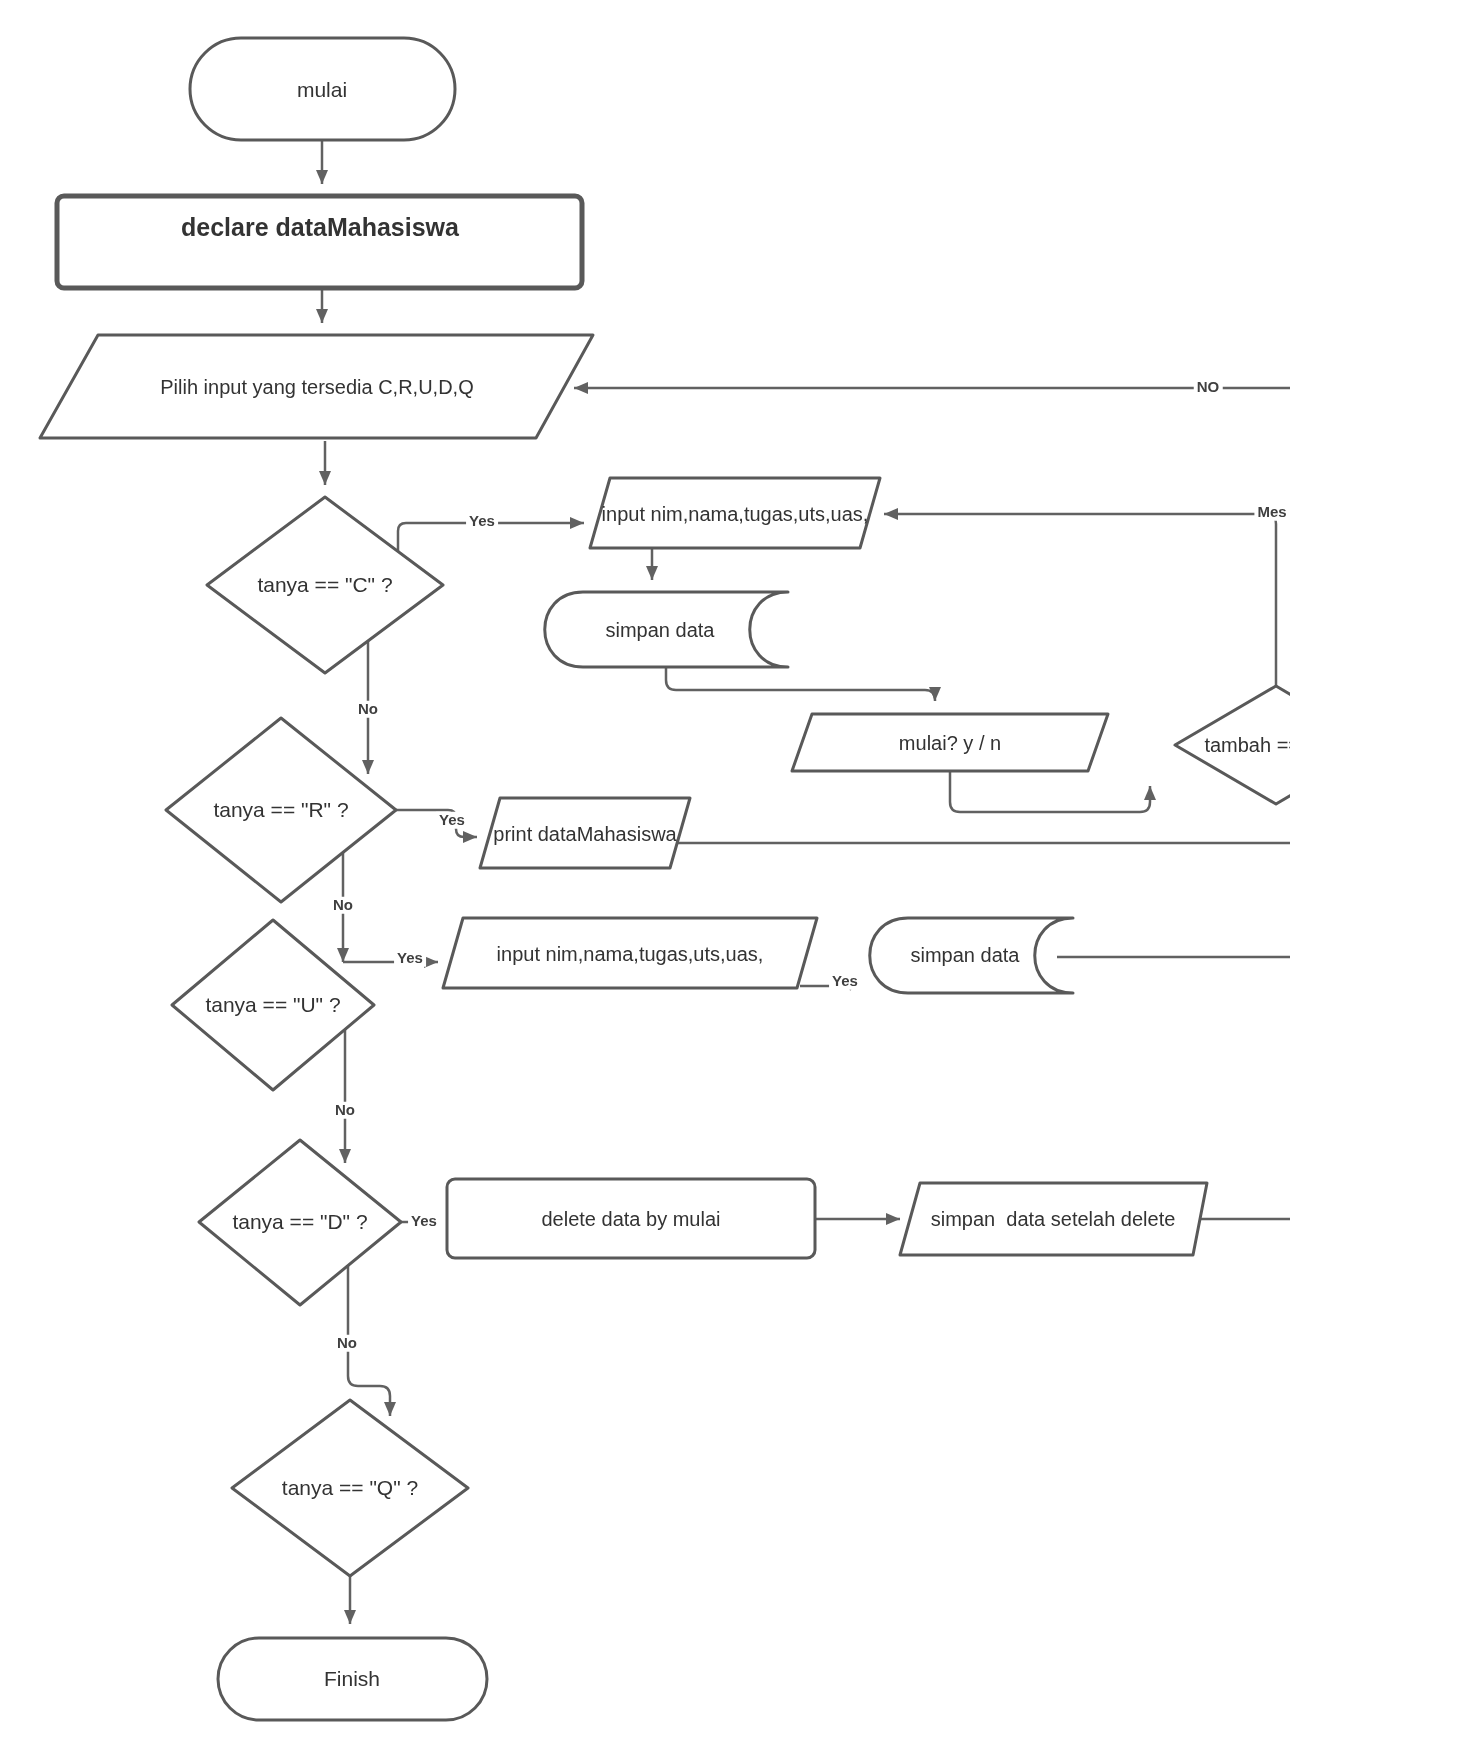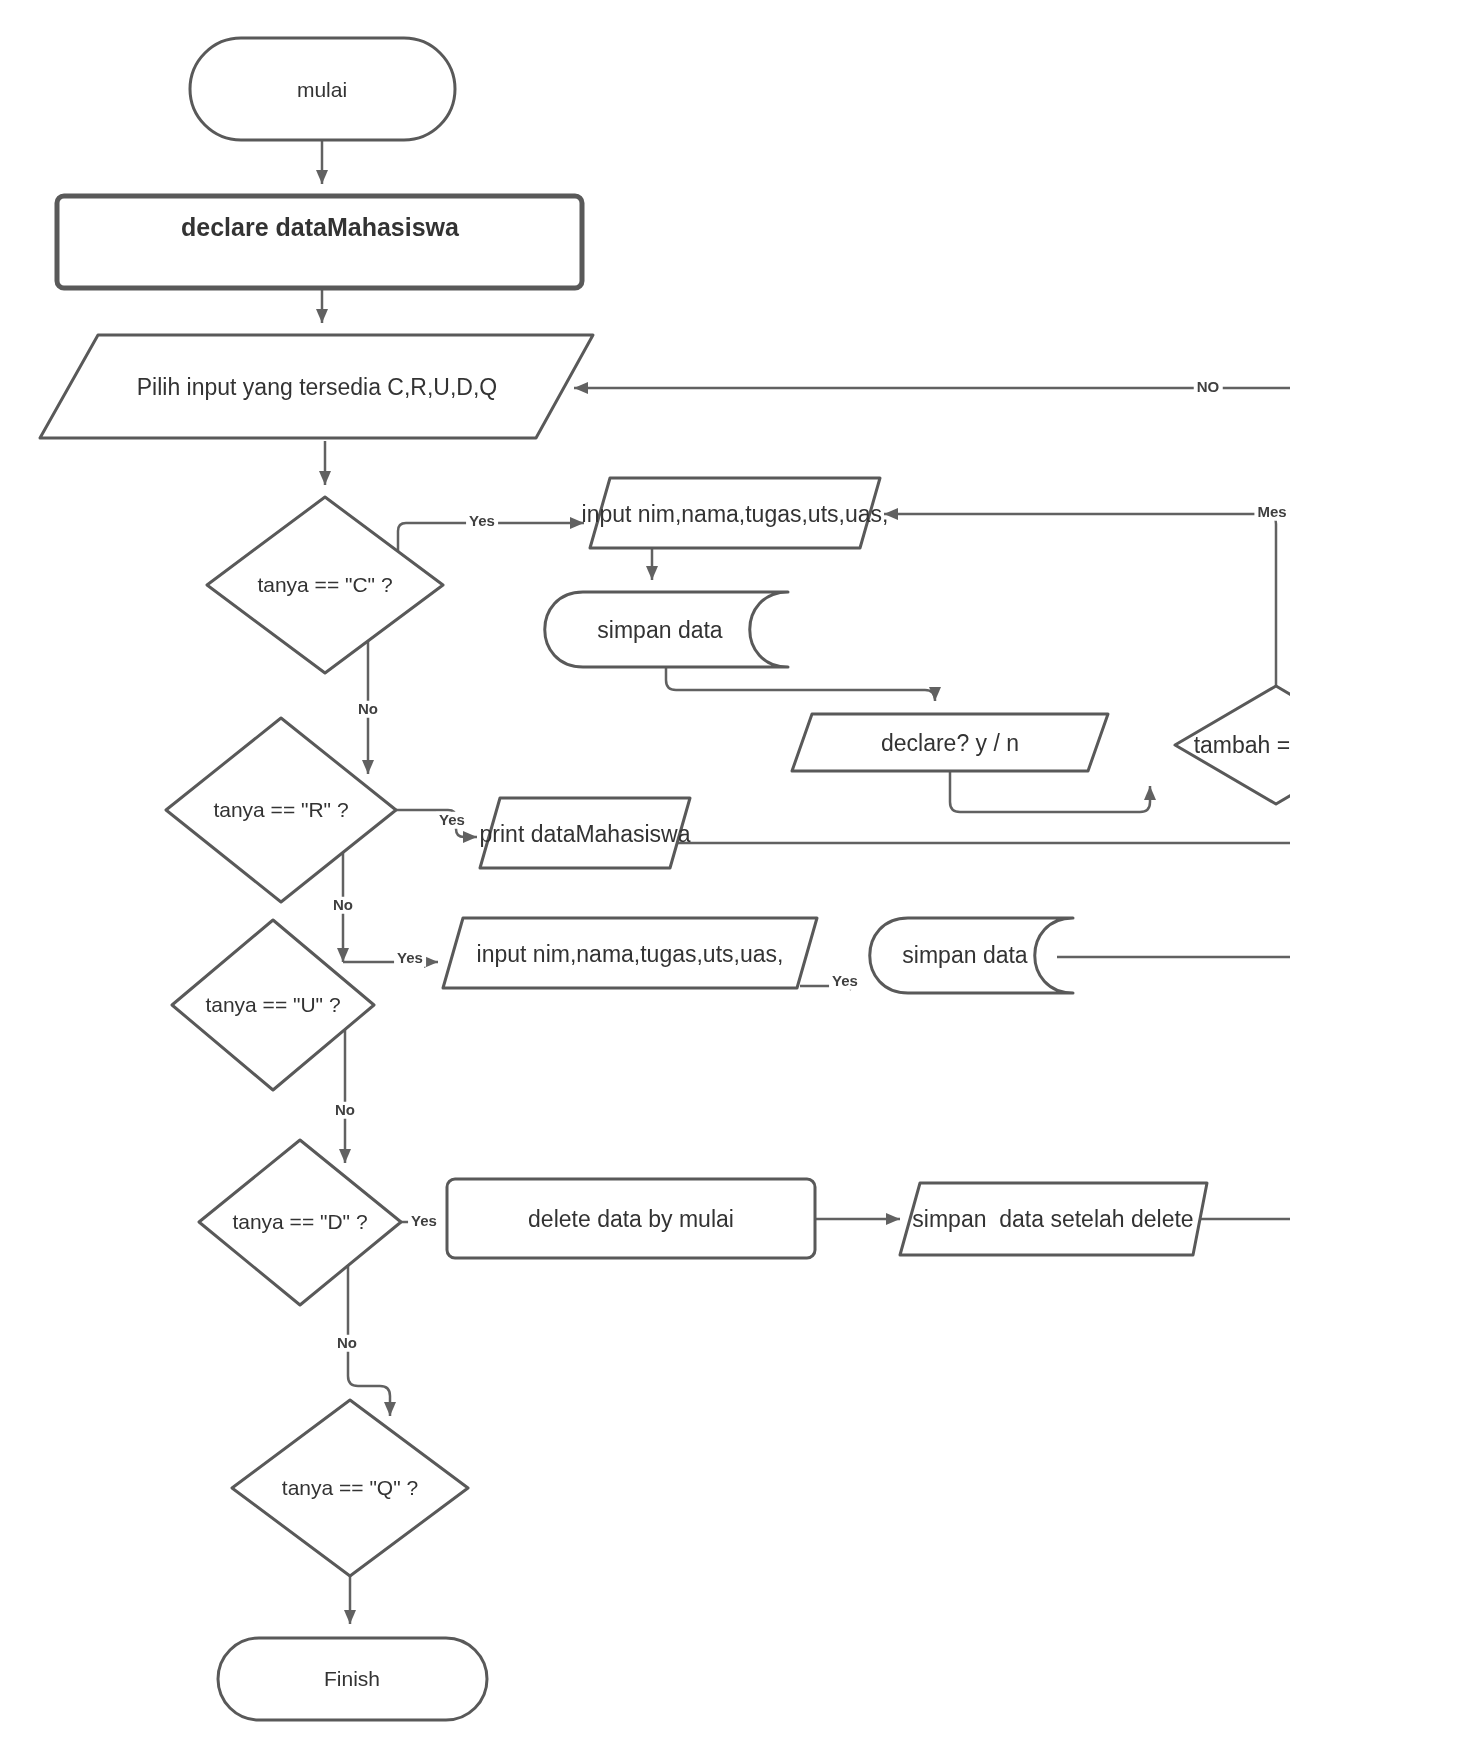--- a/index.html
+++ b/index.html
@@ -1,20 +1,20 @@
 <!DOCTYPE html>
 <html><head>
 <meta charset="utf-8">
 <style>
   html,body{margin:0;padding:0;background:#ffffff;}
   #canvas{position:relative;width:1290px;height:1760px;background:#ffffff;
           font-family:"Liberation Sans",sans-serif;overflow:hidden;}
   #canvas svg{position:absolute;left:0;top:0;}
   .nlbl{position:absolute;transform:translate(-50%,-50%);color:#333333;
-        font-size:23px;line-height:1.25;white-space:pre;text-align:center;}
+        font-size:20px;line-height:1.25;white-space:pre;text-align:center;}
   .big{font-size:25px;font-weight:bold;}
   .mid{font-size:21px;}
   .elbl{position:absolute;transform:translate(-50%,-50%);color:#404040;
         font-size:15px;font-weight:700;background:#ffffff;padding:0 3px;
         white-space:nowrap;line-height:1.1;}
 </style>
 </head>
 <body>
 
 <div id="canvas">
@@ -73,21 +73,21 @@
       <rect x="218" y="1638" width="269" height="82" rx="41"></rect>
     </g>
   </svg>
 
   <div class="nlbl mid" style="left:322px;top:90px">mulai</div>
   <div class="nlbl big" style="left:320px;top:228px">declare dataMahasiswa</div>
   <div class="nlbl" style="left:317px;top:387px">Pilih input yang tersedia C,R,U,D,Q</div>
   <div class="nlbl mid" style="left:325px;top:585px">tanya == "C" ?</div>
   <div class="nlbl" style="left:735px;top:514px">input nim,nama,tugas,uts,uas,</div>
   <div class="nlbl" style="left:660px;top:630px">simpan data</div>
-  <div class="nlbl" style="left:950px;top:743px">declare? y / n</div>
+  <div class="nlbl" style="left:950px;top:743px">mulai? y / n</div>
   <div class="nlbl" style="left:1276px;top:745px">tambah == "n" ?</div>
   <div class="nlbl mid" style="left:281px;top:810px">tanya == "R" ?</div>
   <div class="nlbl" style="left:585px;top:834px">print dataMahasiswa</div>
   <div class="nlbl mid" style="left:273px;top:1005px">tanya == "U" ?</div>
   <div class="nlbl" style="left:630px;top:954px">input nim,nama,tugas,uts,uas,</div>
   <div class="nlbl" style="left:965px;top:955px">simpan data</div>
   <div class="nlbl mid" style="left:300px;top:1222px">tanya == "D" ?</div>
   <div class="nlbl" style="left:631px;top:1219px">delete data by mulai</div>
   <div class="nlbl" style="left:1053px;top:1219px">simpan  data setelah delete</div>
   <div class="nlbl mid" style="left:350px;top:1488px">tanya == "Q" ?</div>

